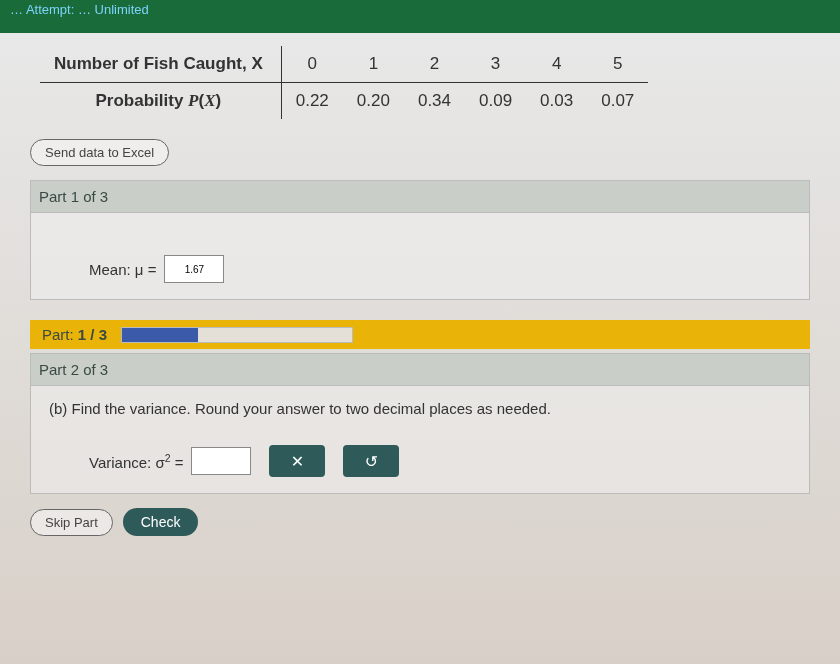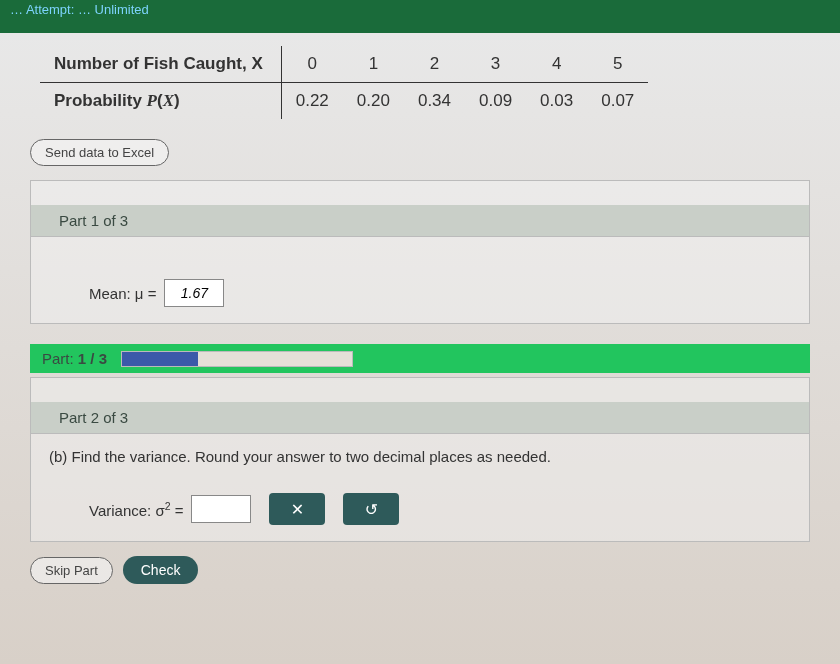--- a/index.html
+++ b/index.html
@@ -29,21 +29,21 @@
   font-size: 17px;
   margin: 0 10px 20px 10px;
 }
 .data-table td, .data-table th {
   padding: 8px 14px;
   text-align: center;
   font-weight: normal;
 }
 .data-table th:first-child {
   font-weight: bold;
-  text-align: left;
+  text-align: center;
   padding-right: 18px;
 }
 .data-table tr:first-child th,
 .data-table tr:first-child td {
   border-bottom: 1.5px solid #333;
 }
 .row-divider th:first-child {
   border-right: 1.5px solid #333;
 }
 .data-table tr td:first-of-type {
@@ -60,55 +60,53 @@
   cursor: pointer;
   color: #444;
 }
 .part-box {
   border: 1px solid #bbb;
   margin-top: 14px;
   background: rgba(245,245,245,0.45);
 }
 .part-header {
   background: #c9cfc8;
-  padding: 7px 28px;
+  padding: 7px 8px;
   font-size: 15px;
   color: #3a4a42;
   border-bottom: 1px solid #bbb;
-  margin-top: 24px;
 }
 .part-body {
   padding: 14px 18px 16px 18px;
   font-size: 15px;
 }
 .answer-line {
   margin-top: 28px;
   margin-left: 40px;
   display: flex;
   align-items: center;
   gap: 8px;
 }
 .answer-input {
   width: 50px;
   height: 22px;
   border: 1px solid #888;
   background: #fff;
   text-align: center;
-  font-size: 14px;
+  font-size: 10px;
   padding: 2px 4px;
-  font-style: italic;
 }
 .progress-row {
   display: flex;
   align-items: center;
   gap: 14px;
   margin-top: 20px;
   margin-bottom: 4px;
   padding: 6px 12px;
-  background: #22c55e;
+  background: #eab308;
 }
 .progress-label { font-size: 15px; color: #3a4a42;}
 .progress-track {
   flex: 0 0 230px;
   height: 14px;
   background: #e4e0d8;
   border: 1px solid #bbb;
   position: relative;
 }
 .progress-fill {

